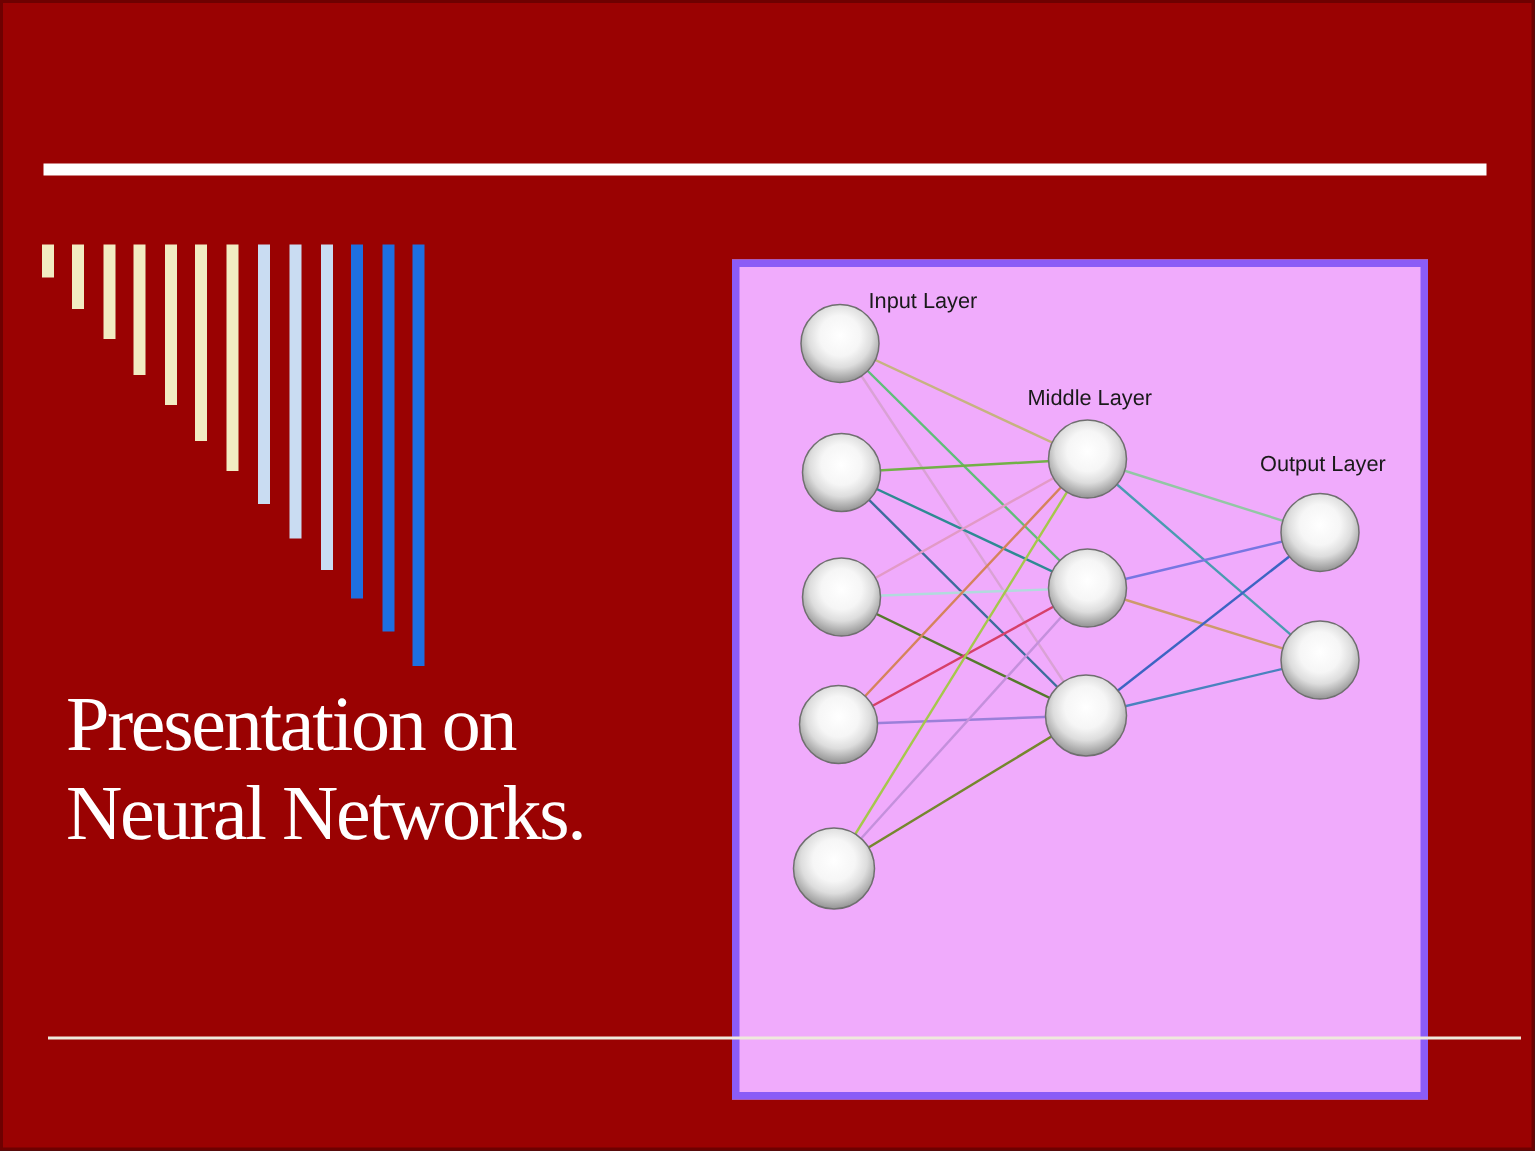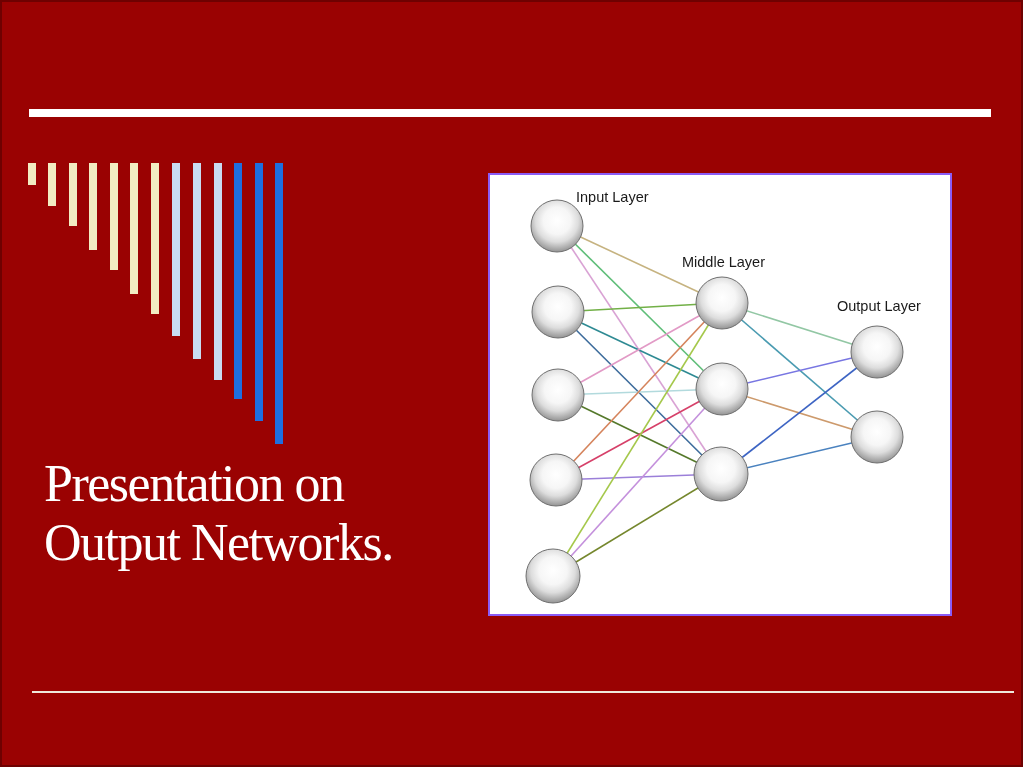--- a/index.html
+++ b/index.html
@@ -9,22 +9,22 @@
     font-family:"Liberation Sans",sans-serif;
   }
   .top-rule{position:absolute;left:27px;top:107px;width:962px;height:8px;background:#FFFFFF;}
   .bars{position:absolute;left:0;top:0;width:100%;height:100%;pointer-events:none;}
   .bar{position:absolute;top:161px;width:8px;}
   .title{
     position:absolute;left:42px;top:452px;color:#FFFFFF;
     font-size:52px;line-height:59px;letter-spacing:-1.5px;white-space:nowrap;font-family:Liberation Serif, serif;
   }
   .diagram-box{
-    position:absolute;left:486px;top:171px;width:464px;height:443px;
-    background:#ffffff;border:2px solid #8b5cf6;box-sizing:border-box;
+    position:absolute;left:486px;top:171px;width:464px;height:560px;
+    background:#f0abfc;border:5px solid #8b5cf6;box-sizing:border-box;
   }
   .diagram-box svg{display:block;width:462px;height:441px;}
   .layer-label{font-family:"Liberation Sans",sans-serif;font-size:14.5px;fill:#1A1A1A;}
   .bottom-rule{position:absolute;left:30px;top:689px;width:982px;height:2px;background:#EFE9DC;}
 </style>
 </head>
 <body>
 
 <div class="slide">
 
@@ -41,21 +41,21 @@
       <div class="bar" style="left: 170px; top: 161px; width: 8px; height: 173px; background: rgb(201, 220, 242);"></div>
       <div class="bar" style="left: 191px; top: 161px; width: 8px; height: 196px; background: rgb(201, 220, 242);"></div>
       <div class="bar" style="left: 212px; top: 161px; width: 8px; height: 217px; background: rgb(201, 220, 242);"></div>
       <div class="bar" style="left: 232px; top: 161px; width: 8px; height: 236px; background: rgb(30, 111, 224);"></div>
       <div class="bar" style="left: 253px; top: 161px; width: 8px; height: 258px; background: rgb(30, 111, 224);"></div>
       <div class="bar" style="left: 273px; top: 161px; width: 8px; height: 281px; background: rgb(30, 111, 224);"></div>
     </div>
 
   <div class="title">
     <div>Presentation on</div>
-    <div>Output Networks.</div>
+    <div>Neural Networks.</div>
   </div>
 
   <div class="diagram-box">
     <svg id="nn-svg" viewBox="0 0 462 441">
       <defs>
         <radialGradient id="ballGrad" cx="50%" cy="40%" r="62%">
           <stop offset="0%" stop-color="#FFFFFF"></stop>
           <stop offset="42%" stop-color="#F6F6F6"></stop>
           <stop offset="66%" stop-color="#DDDDDD"></stop>
           <stop offset="86%" stop-color="#ADADAD"></stop>

